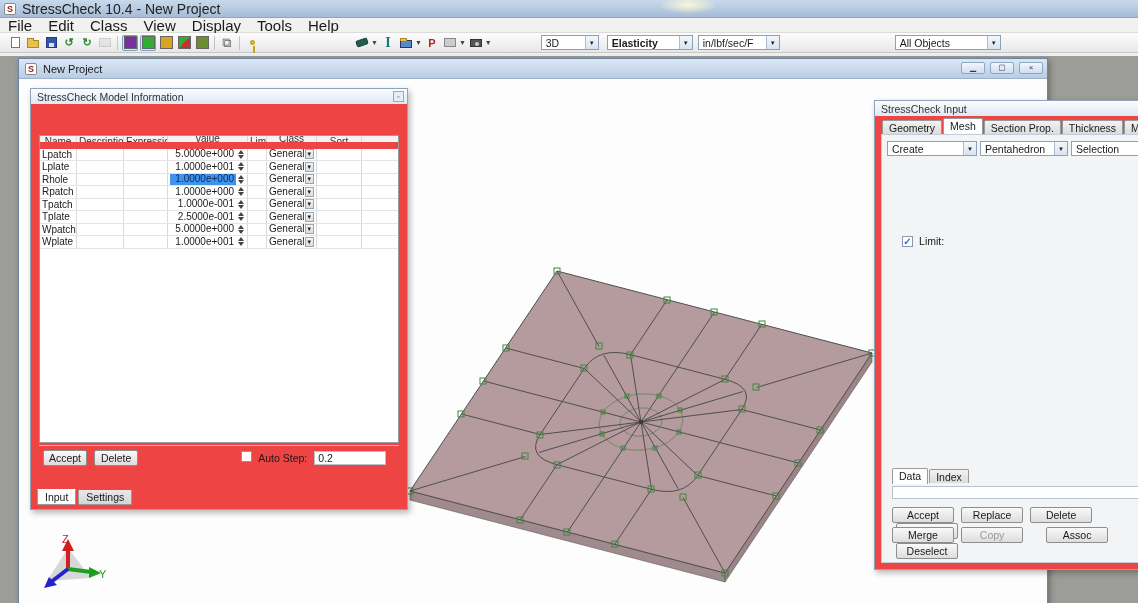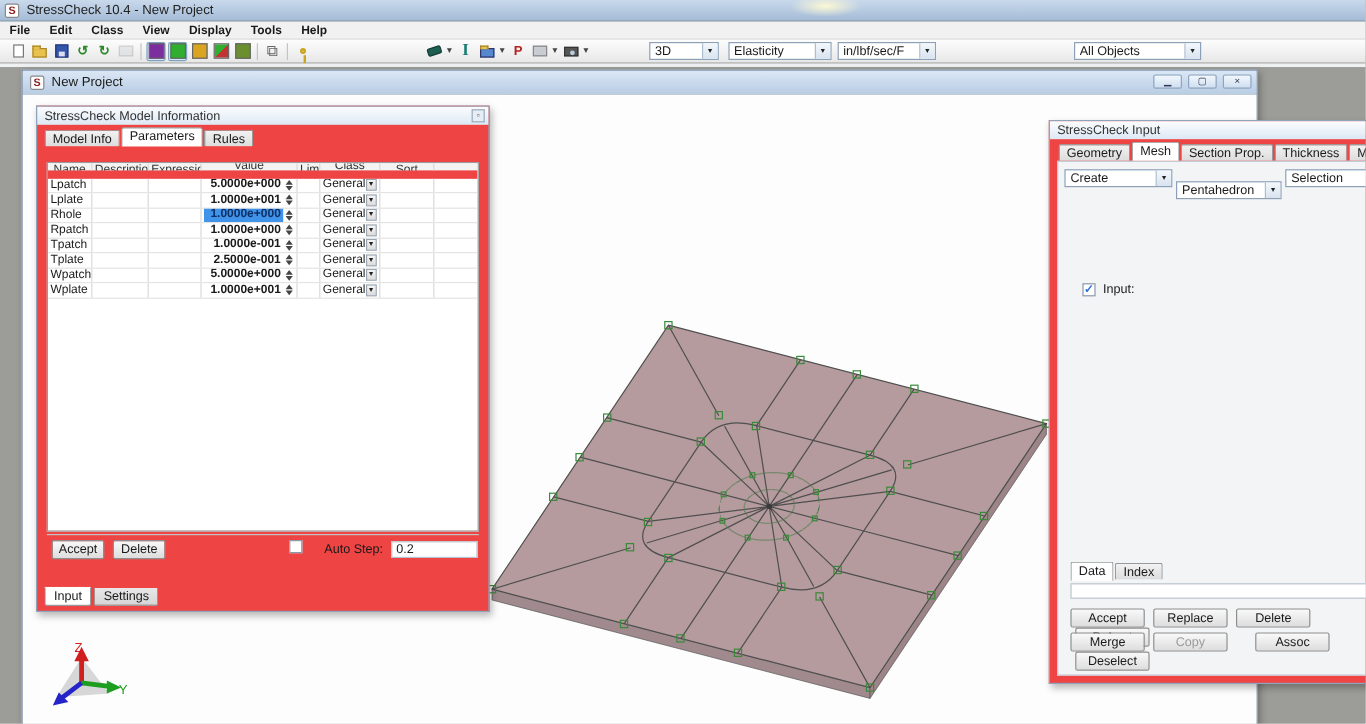--- a/index.html
+++ b/index.html
@@ -6,27 +6,27 @@
   html,body { width:1138px; height:603px; overflow:hidden; }
   body { font-family:"Liberation Sans", sans-serif; font-size:11px; color:#1a1a1a; background:#9c9c98; }
   #screen { position:absolute; left:0; top:0; width:1138px; height:603px; overflow:hidden; }
 
   
   .titlebar { position:absolute; left:0; top:0; width:100%; height:18px;
     background:linear-gradient(#c9d9ec,#a5bcd6); border-bottom:1px solid #8fa6c0;
     display:flex; align-items:center; padding-left:4px; }
   .app-icon { width:12px; height:12px; background:#fff; border:1px solid #8a8a8a; border-radius:2px;
     color:#8b1a1a; font-weight:bold; font-size:9px; line-height:10px; text-align:center; margin-right:6px; }
-  .title-text { font-size:11px; color:#222; }
+  .title-text { font-size:14px; color:#222; }
   .glare { position:absolute; left:658px; top:-4px; width:60px; height:18px;
     background:radial-gradient(ellipse at center, rgba(255,250,210,.95), rgba(255,250,210,0) 70%); }
 
   .menubar { position:absolute; left:0; top:18px; width:100%; height:15px; background:#f1f1f1;
     border-bottom:1px solid #dcdcdc; display:flex; align-items:center; }
-  .menu-item { padding:1px 8px; font-size:10px;font-weight:bold; }
+  .menu-item { padding:1px 8px; font-size:15px; }
 
   .toolbar { position:absolute; left:0; top:33px; width:100%; height:20px;
     background:linear-gradient(#fdfdfd,#e7e7e7); border-bottom:1px solid #c6c6c6;
     display:flex; align-items:center; }
   .tb-strip { position:absolute; left:0; top:53px; width:100%; height:3px; background:#eef0f2; }
   .sep { width:1px; height:14px; background:#c4c4c4; margin:0 3px; }
   .ic { width:16px; height:16px; margin:0 1px; position:relative; display:flex; align-items:center; justify-content:center; font-size:11px; }
   .ic.pressed { border:1px solid #7da2c1; background:#d6e6f5; border-radius:2px; }
   .ic.dim { opacity:.35; }
   .dda { font-size:7px; color:#444; margin:0 1px 0 0; }
@@ -78,21 +78,21 @@
   .c { border-right:1px solid #d9d9d9; padding:0 2px; overflow:hidden; white-space:nowrap; }
   .c.name { width:37px; }
   .c.desc { width:47px; }
   .c.expr { width:44px; }
   .c.val  { width:80px; display:flex; align-items:center; }
   .c.lim  { width:19px; }
   .c.cls  { width:50px; display:flex; align-items:center; }
   .c.srt  { width:45px; }
   .c.fill { flex:1; border-right:none; }
   .trow:not(.hdr) { border-bottom:1px solid #e4e4e4; }
-  .vtext { flex:1; text-align:right; padding-right:2px;font-weight:bold; }
+  .vtext { flex:1; text-align:right; padding-right:2px; }
   .vtext.sel { background:#3f94ea; color:#0d2f66; }
   .spin { width:9px; height:11px; display:flex; flex-direction:column; justify-content:space-between; padding:1px 0; }
   .spin i { display:block; width:0; height:0; border-left:3px solid transparent; border-right:3px solid transparent; margin:0 auto; }
   .spin .up { border-bottom:4px solid #444; }
   .spin .dn { border-top:4px solid #444; }
   .ddbtn { width:10px; height:10px; margin-left:auto; border:1px solid #9aa5b2; background:linear-gradient(#f6f6f6,#dcdcdc);
     font-size:6px; line-height:8px; text-align:center; color:#222; }
 
   .btn { display:inline-block; border:1px solid #8e8e8e; border-radius:2px; background:linear-gradient(#f9f9f9,#dddddd);
     font-size:10.5px; text-align:center; padding:1px 0; }
@@ -187,21 +187,21 @@
         <span class="cam-shape"></span>
       </div>
     <span class="dda">▼</span>
 
     <div style="width:48px"></div>
     <div class="combo" style="width:58px;">
       <span>3D</span>
       <span class="arr">▼</span>
     </div>
     <div style="width:8px"></div>
-    <div class="combo" style="width:86px;">
+    <div class="combo" style="width:86px;font-weight:bold;">
       <span>Elasticity</span>
       <span class="arr">▼</span>
     </div>
     <div style="width:5px"></div>
     <div class="combo" style="width:82px;">
       <span>in/lbf/sec/F</span>
       <span class="arr">▼</span>
     </div>
     <div style="width:115px"></div>
     <div class="combo" style="width:106px;">
@@ -292,25 +292,20 @@
           </g>
         </svg>
       </div>
     </div>
 
     <div class="palette" style="left:30px; top:32px; width:378px; height:422px;">
       <div class="pal-title">
         <span>StressCheck Model Information</span>
         <div class="pin-btn">▫</div>
       </div>
-      <div class="tabs" style="margin-top:2px;">
-        <div class="tab">Model Info</div>
-        <div class="tab active">Parameters</div>
-        <div class="tab">Rules</div>
-      </div>
 
       <div class="tbl-wrap">
         <div class="trow hdr">
           <div class="c name">Name</div>
           <div class="c desc">Description</div>
           <div class="c expr">Expression</div>
           <div class="c val" style="justify-content:center;">Value</div>
           <div class="c lim">Limit</div>
           <div class="c cls" style="justify-content:center;">Class</div>
           <div class="c srt" style="text-align:center;">Sort</div>
@@ -469,21 +464,21 @@
               <div class="c srt"></div>
               <div class="c fill"></div>
             </div>
           </div>
       </div>
 
       <div style="position:absolute; left:8px; right:8px; bottom:40px; border-top:1px solid #c2c2c2; height:24px; padding-top:4px;">
         <span class="btn" style="width:44px; margin-left:4px;">Accept</span>
         <span class="btn" style="width:44px; margin-left:4px;">Delete</span>
         <span class="checkbox" style="margin-left:100px;"></span>
-        <span style="font-size:10.5px; margin-left:15px;">Auto Step:</span>
+        <span style="font-size:10.5px; margin-left:3px;">Auto Step:</span>
         <span class="field" style="display:inline-block; width:72px; margin-left:4px;">0.2</span>
       </div>
 
       <div class="bottom-tabs">
         <div class="btab active">Input</div>
         <div class="btab">Settings</div>
       </div>
     </div>
 
     <div class="palette" style="left:874px; top:44px; width:272px; height:470px;">
@@ -497,31 +492,31 @@
         <div class="tab">Thickness</div>
         <div class="tab">Material</div>
 
       </div>
 
       <div style="position:absolute; left:6px; right:0; top:33px; bottom:6px; background:#f3f4f6; border:1px solid #c3cbd6; border-right:none;">
         <div class="combo" style="position:absolute; left:5px; top:6px; width:90px;">
           <span>Create</span>
           <span class="arr">▼</span>
         </div>
-        <div class="combo" style="position:absolute; left:98px; top:16px; width:88px;">
+        <div class="combo" style="position:absolute; left:98px; top:6px; width:88px;">
           <span>Pentahedron</span>
           <span class="arr">▼</span>
         </div>
         <div class="combo" style="position:absolute; left:189px; top:6px; width:105px;">
           <span>Selection</span>
         </div>
 
         <div style="position:absolute; left:20px; top:100px;">
           <span class="checkbox">✓</span>
-          <span style="font-size:10.5px; margin-left:3px;">Input:</span>
+          <span style="font-size:10.5px; margin-left:3px;">Limit:</span>
         </div>
 
         <div class="tabs" style="position:absolute; left:2px; top:333px; padding-left:8px;align-items:center;">
           <div class="tab active">Data</div>
           <div class="tab">Index</div>
         </div>
         <div style="position:absolute; left:10px; right:4px; top:351px; height:13px; background:#fff; border:1px solid #b8c2cc;"></div>
 
         <div style="position:absolute; left:10px; top:372px; right:0;">
           <span class="btn" style="width:62px;">Accept</span>

